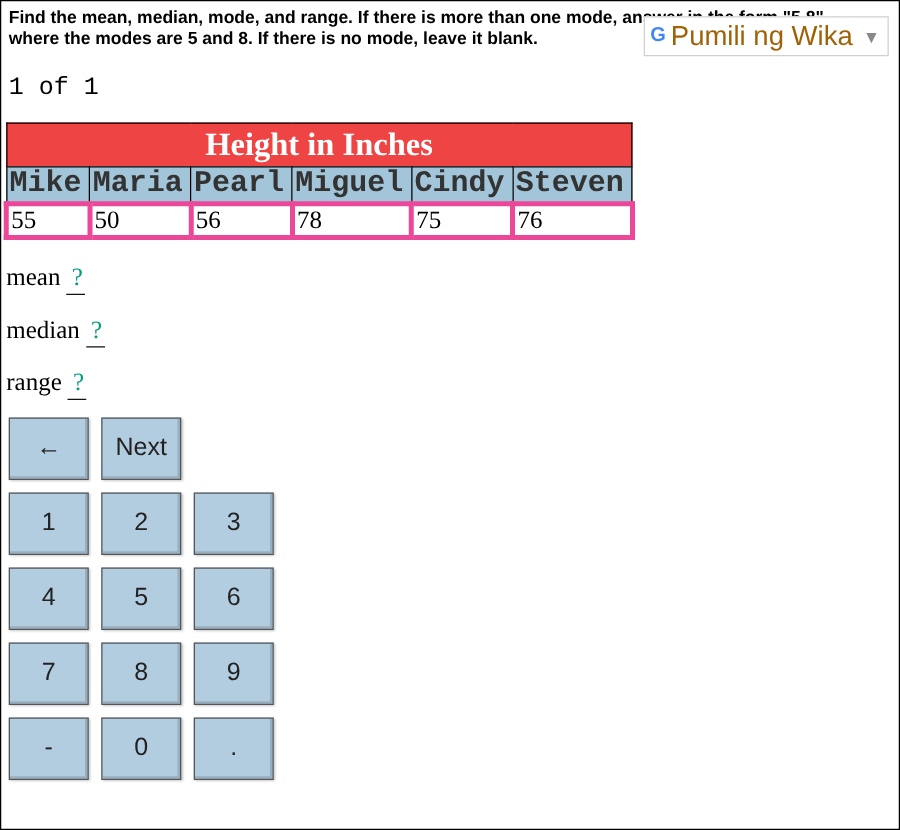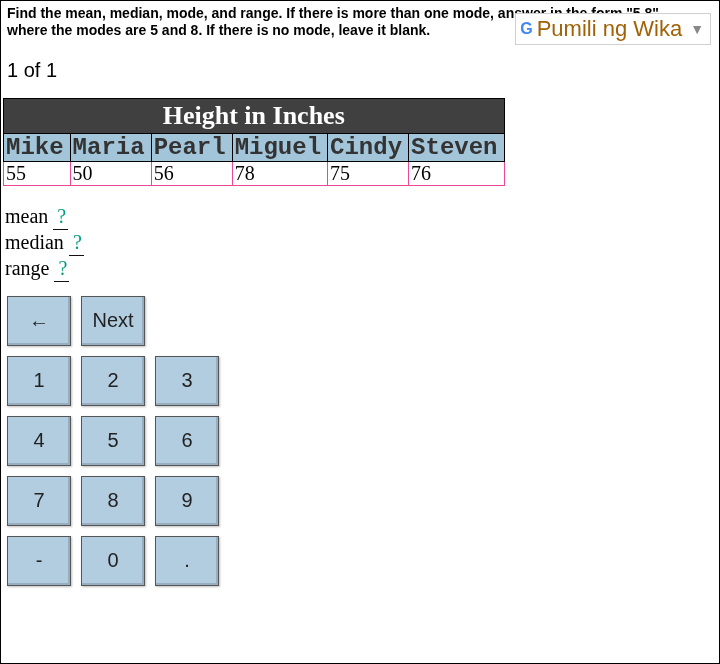--- a/index.html
+++ b/index.html
@@ -16,21 +16,21 @@
   }
   .instructions {
     font-family: Arial, Helvetica, sans-serif;
     font-size: 14px;
     font-weight: bold;
     padding: 4px 6px 2px 6px;
     line-height: 1.2;
     max-width: 700px;
   }
   .progress {
-    font-family: Liberation Sans, sans-serif;
+    font-family: Liberation Mono, monospace;
     font-size: 20px;
     padding: 18px 16px 6px 6px;
   }
   .lang-box {
     position: absolute;
     top: 12px;
     right: 8px;
     border: 1px solid #d0d0d0;
     background: #fff;
     padding: 2px 6px 2px 4px;
@@ -53,54 +53,54 @@
   .lang-arrow {
     font-size: 14px;
     color: #888;
     margin-left: 4px;
   }
   table.data {
     border-collapse: collapse;
     margin: 10px 0 0 2px;
   }
   table.data th.title {
-    background: #404040;
+    background: #ef4444;
     color: #fff;
     font-family: Georgia, serif;
     font-size: 26px;
     font-weight: bold;
     border: 1px solid #000;
     padding: 2px 0;
   }
   table.data th.colhead {
     background: #a3c5d9;
     color: #333;
     font-family: Liberation Mono, monospace;
     font-size: 24px;
     font-weight: bold;
     text-align: left;
     padding: 0 6px 0 2px;
     border: 1px solid #000;
   }
   table.data td {
-    border: 1px solid #ec4899;
+    border: 4px solid #ec4899;
     font-family: Georgia, serif;
     font-size: 20px;
     text-align: left;
     padding: 0 2px;
     height: 24px;
     vertical-align: top;
     margin-left: 13px;
   }
   .answers {
     margin: 18px 0 0 4px;
     font-size: 20px;
     line-height: 1.25;
   }
-  .answer-line { white-space: nowrap; }
+  .answer-line { white-space: nowrap; margin-top: 16px; }
   .placeholder {
     color: #029c7e;
     border-bottom: 1px solid #111;
     padding: 0 2px 0 4px;
     display: inline-block;
     min-width: 14px;
     text-align: center;
   }
   .keypad {
     margin: 14px 0 0 6px;

